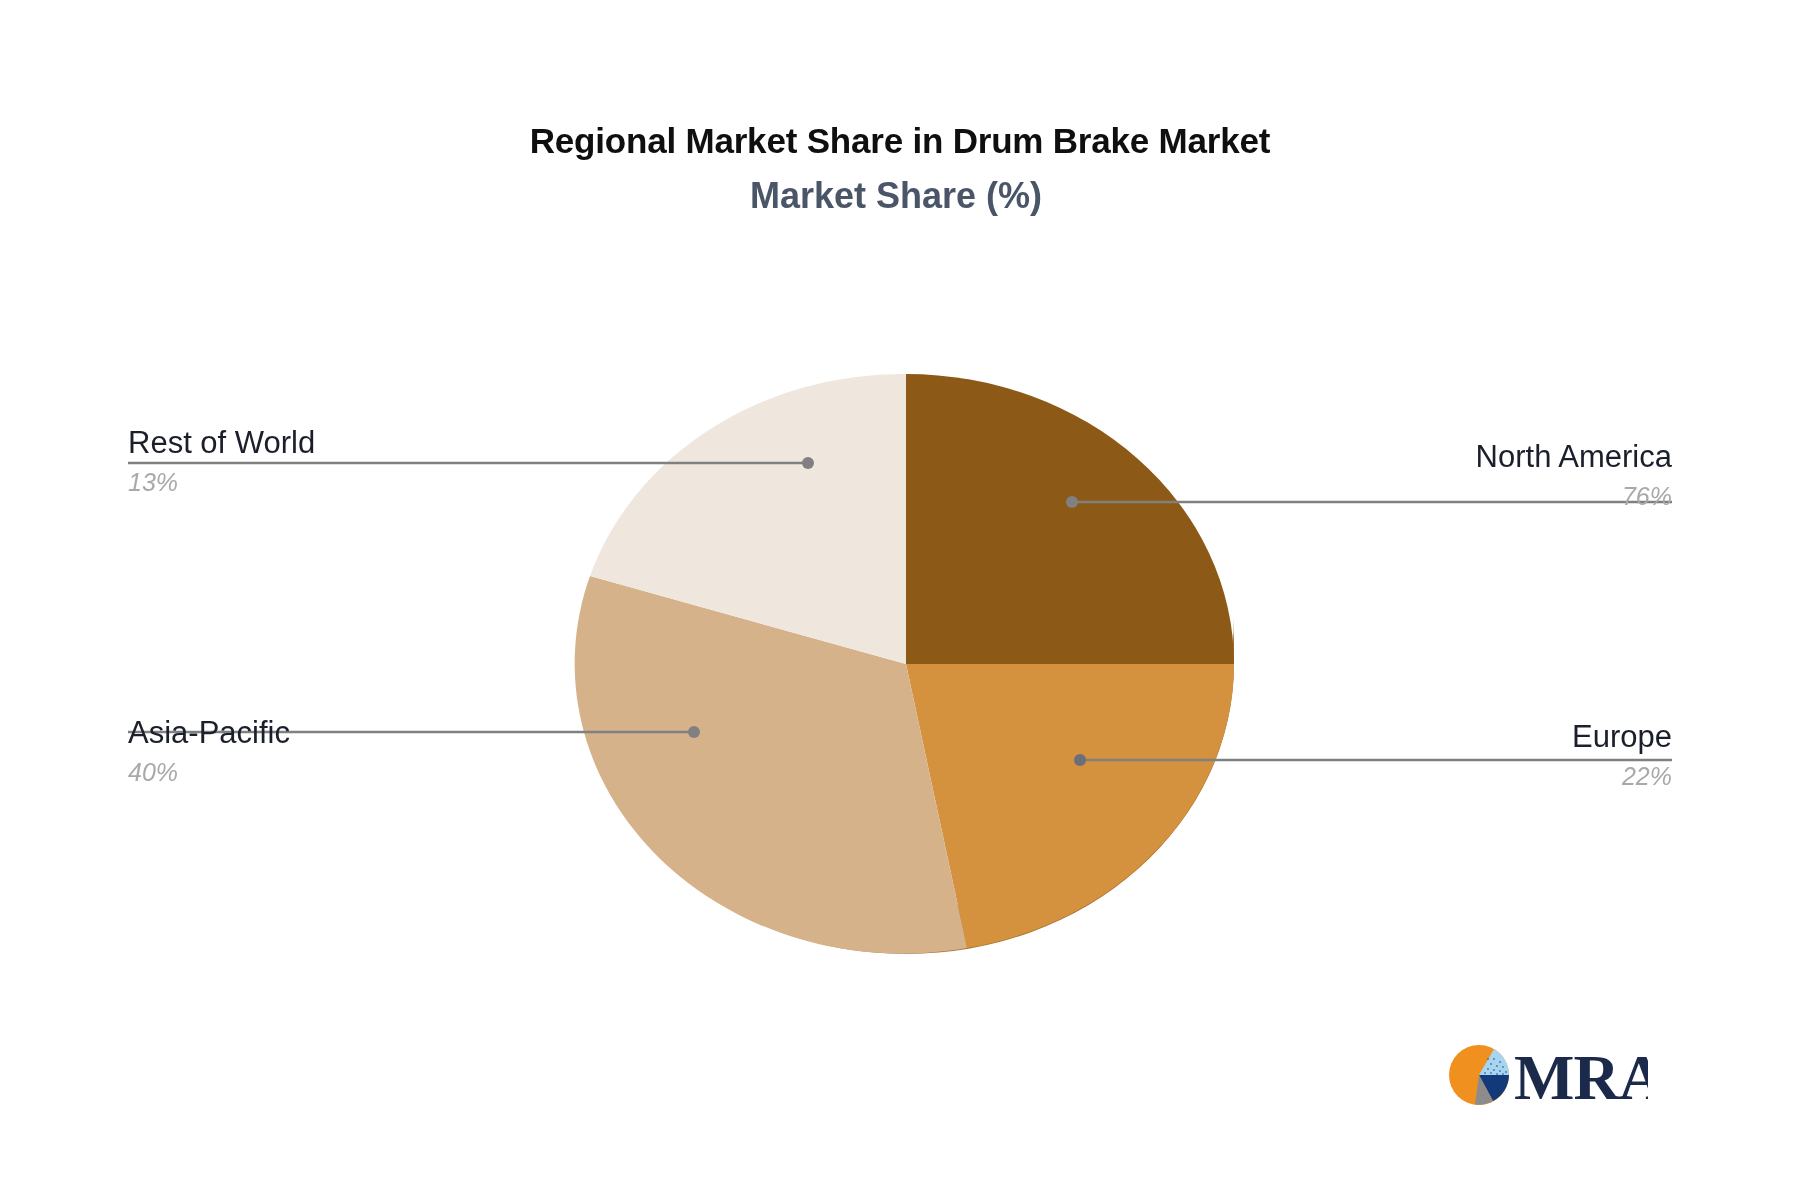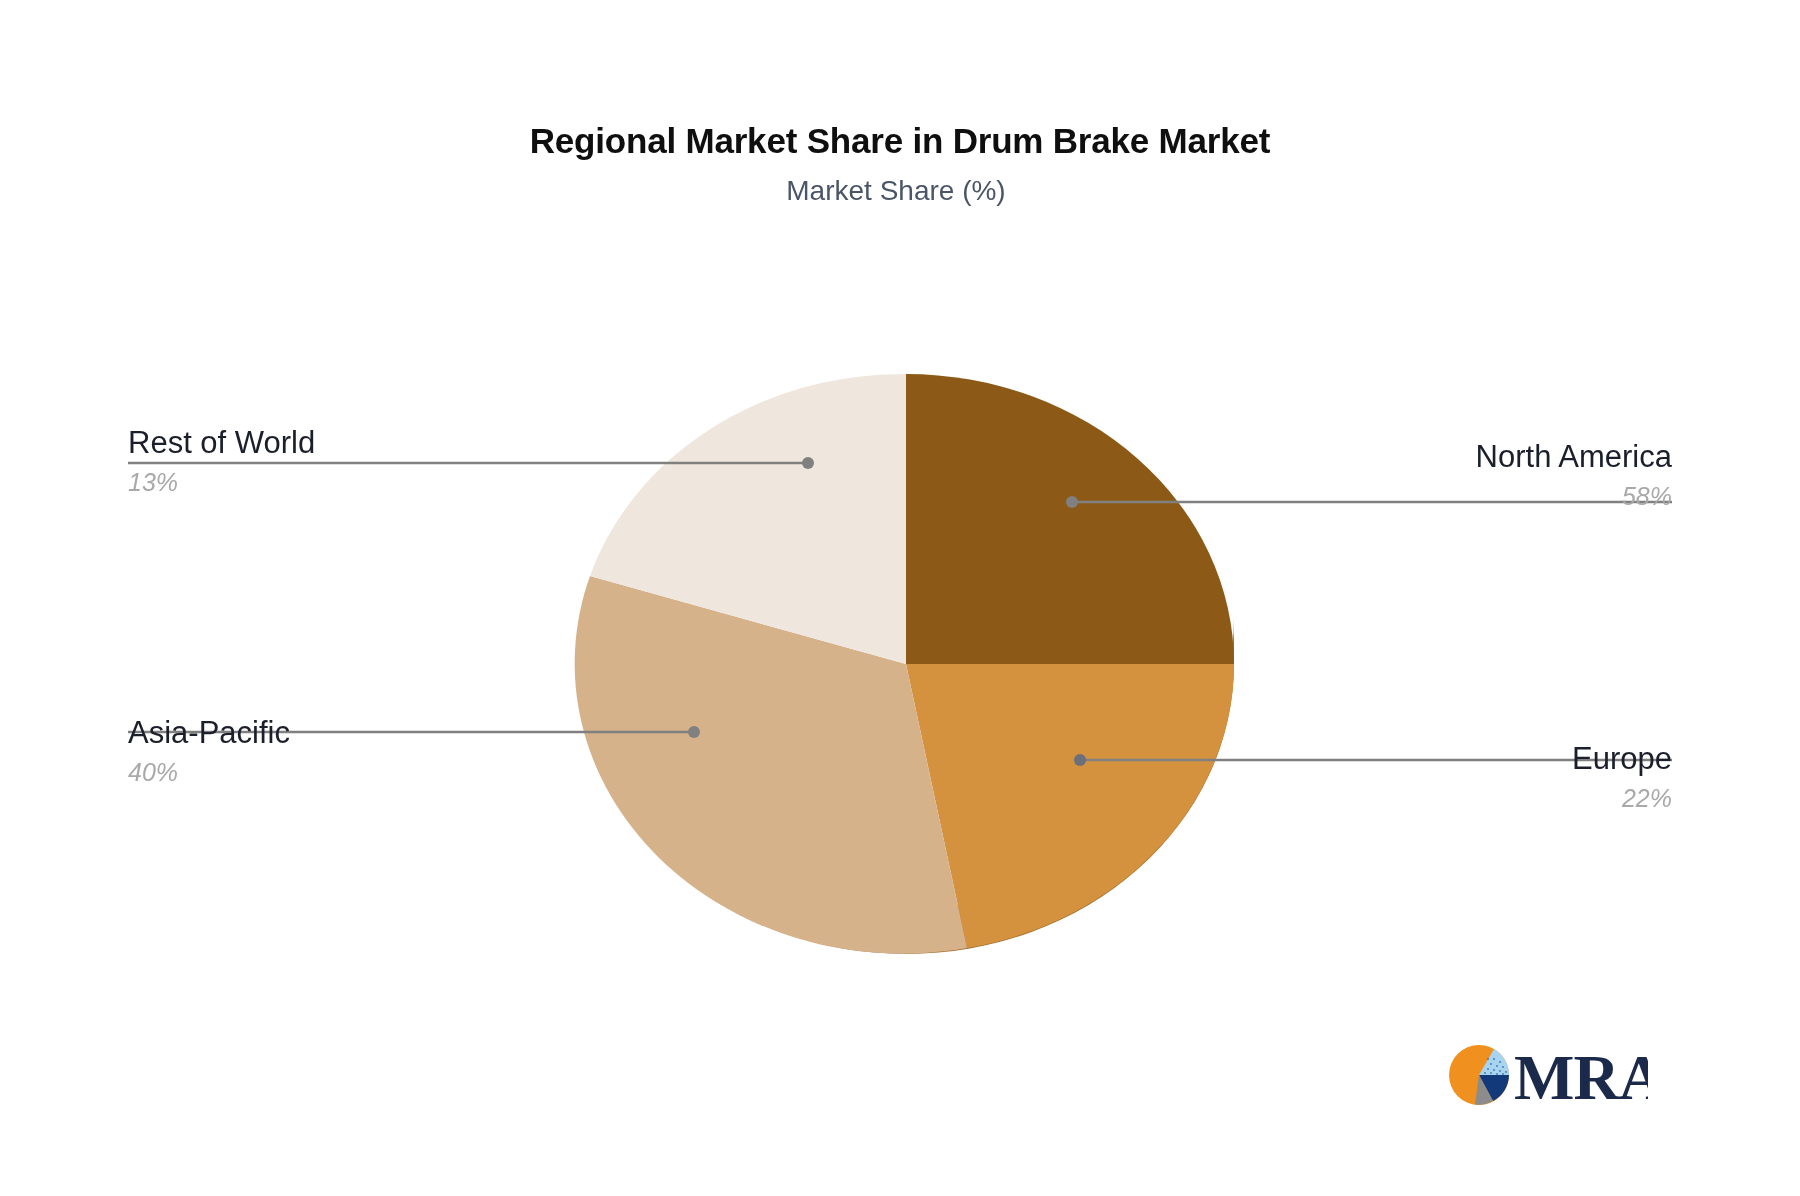--- a/index.html
+++ b/index.html
@@ -33,22 +33,22 @@
   }
   .chart-title {
     font-size: 35px;
     font-weight: bold;
     color: #0f0f0f;
     letter-spacing: -0.2px;
     line-height: 1.2;
     margin: 0;
   }
   .chart-subtitle {
-    font-size: 28px;
-    font-weight: normal;
+    font-size: 36px;
+    font-weight: bold;
     color: #4a5668;
     margin: 12px 8px 0 0;
     line-height: 1.2;
   }
 
   
   #pie-layer {
     position: absolute;
     left: 0;
     top: 0;
@@ -74,21 +74,21 @@
     white-space: nowrap;
     margin-top: 9px;
     font-style: italic;
   }
   .callout.left  { text-align: left; }
   .callout.right { text-align: right; }
 
   #callout-rest-of-world  { left: 128px; top: 428px; width: 420px; }
   #callout-asia-pacific   { left: 128px; top: 718px; width: 420px; }
   #callout-north-america  { left: 1072px; top: 442px; width: 600px; }
-  #callout-europe         { left: 1072px; top: 744px; width: 600px; }
+  #callout-europe         { left: 1072px; top: 722px; width: 600px; }
 
   
   #mra-logo {
     position: absolute;
     left: 1448px;
     top: 1032px;
     width: 200px;
     height: 86px;
   }
 </style>
@@ -150,21 +150,21 @@
     <div class="cval">13%</div>
   </div>
 
   <div class="callout left" id="callout-asia-pacific">
     <div class="cname">Asia-Pacific</div>
     <div class="cval">40%</div>
   </div>
 
   <div class="callout right" id="callout-north-america">
     <div class="cname">North America</div>
-    <div class="cval">58%</div>
+    <div class="cval">76%</div>
   </div>
 
   <div class="callout right" id="callout-europe">
     <div class="cname">Europe</div>
     <div class="cval">22%</div>
   </div>
 
   <svg id="mra-logo" viewBox="0 0 200 86">
 
     <g>

